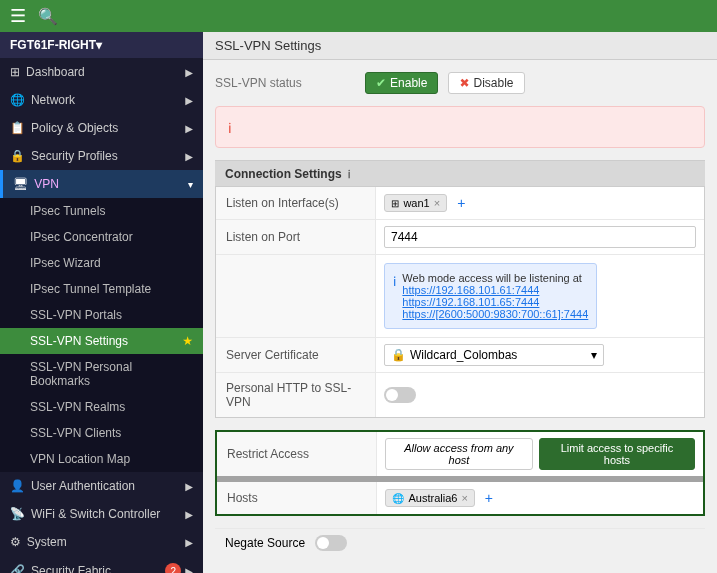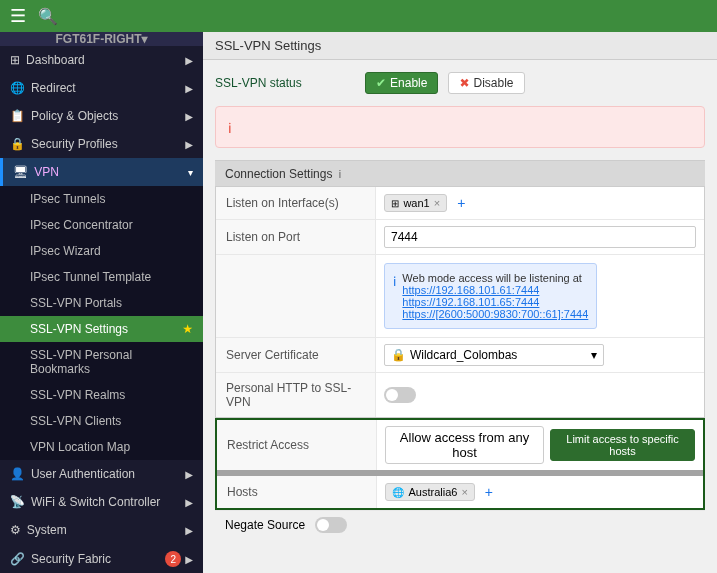--- a/index.html
+++ b/index.html
@@ -29,25 +29,25 @@
       background: #1a1a2e;
       color: #ccc;
       display: flex;
       flex-direction: column;
       overflow-y: auto;
       flex-shrink: 0;
     }
 
     .sidebar-device {
       background: #2a2a4a;
-      color: #a3a3a3;
-      padding: 0 10px;
-      display: flex;
-      align-items: center;
-      justify-content: center;
+      color: #ffffff;
+      padding: 6px 10px;
+      display: flex;
+      align-items: center;
+      justify-content: flex-start;
       font-size: 12px;
       font-weight: bold;
       flex-shrink: 0;
     }
 
     .sidebar-item {
       display: flex;
       align-items: center;
       padding: 7px 10px;
       cursor: pointer;
@@ -106,21 +106,21 @@
 
     .status-row {
       display: flex;
       align-items: center;
       gap: 10px;
       margin-bottom: 12px;
     }
 
     .status-label {
       font-size: 12px;
-      color: #14532d;
+      color: #737373;
       width: 140px;
     }
 
     .btn-enable {
       background: #3d8c3d;
       color: white;
       border: 1px solid #2d6c2d;
       padding: 3px 10px;
       border-radius: 3px;
       cursor: pointer;
@@ -156,34 +156,34 @@
     .warning-icon { color: #e74c3c; font-size: 14px; margin-top: 1px; }
     .warning-content { font-size: 12px; color: #333; }
     .warning-content ul { margin-top: 4px; padding-left: 16px; }
     .warning-content a { color: #1a73e8; text-decoration: none; }
 
     
     .section-header {
       background: #d8d8d8;
       padding: 5px 10px;
       font-size: 12px;
-      font-weight: normal;
+      font-weight: bold;
       color: #333;
       margin-bottom: 0;
       display: flex;
       align-items: center;
       gap: 6px;
       border-top: 1px solid #ccc;
     }
 
     .form-table {
       background: white;
       border: 1px solid #ccc;
       width: 100%;
-      margin-bottom: 0;
+      margin-bottom: 12px;
     }
 
     .form-row {
       display: flex;
       border-bottom: 1px solid #e8e8e8;
     }
 
     .form-row:last-child { border-bottom: none; }
 
     .form-label {
@@ -307,22 +307,23 @@
       display: flex;
       align-items: center;
       gap: 6px;
     }
 
     .btn-allow-any {
       background: white;
       border: 1px solid #ccc;
       padding: 3px 8px;
       border-radius: 3px;
-      font-size: 13px;
-      cursor: pointer;
+      font-size: 11px;
+      cursor: pointer;
+      font-style: italic;
     }
 
     .btn-limit-hosts {
       background: #2d6c2d;
       color: white;
       border: 1px solid #2d6c2d;
       padding: 3px 8px;
       border-radius: 3px;
       font-size: 11px;
       cursor: pointer;
@@ -363,21 +364,21 @@
       <div class="sidebar-item-left">
         <span>⊞</span>
         <span>Dashboard</span>
       </div>
       <span class="chevron">▶</span>
     </div>
 
     <div class="sidebar-item">
       <div class="sidebar-item-left">
         <span>🌐</span>
-        <span>Redirect</span>
+        <span>Network</span>
       </div>
       <span class="chevron">▶</span>
     </div>
 
     <div class="sidebar-item">
       <div class="sidebar-item-left">
         <span>📋</span>
         <span>Policy &amp; Objects</span>
       </div>
       <span class="chevron">▶</span>

